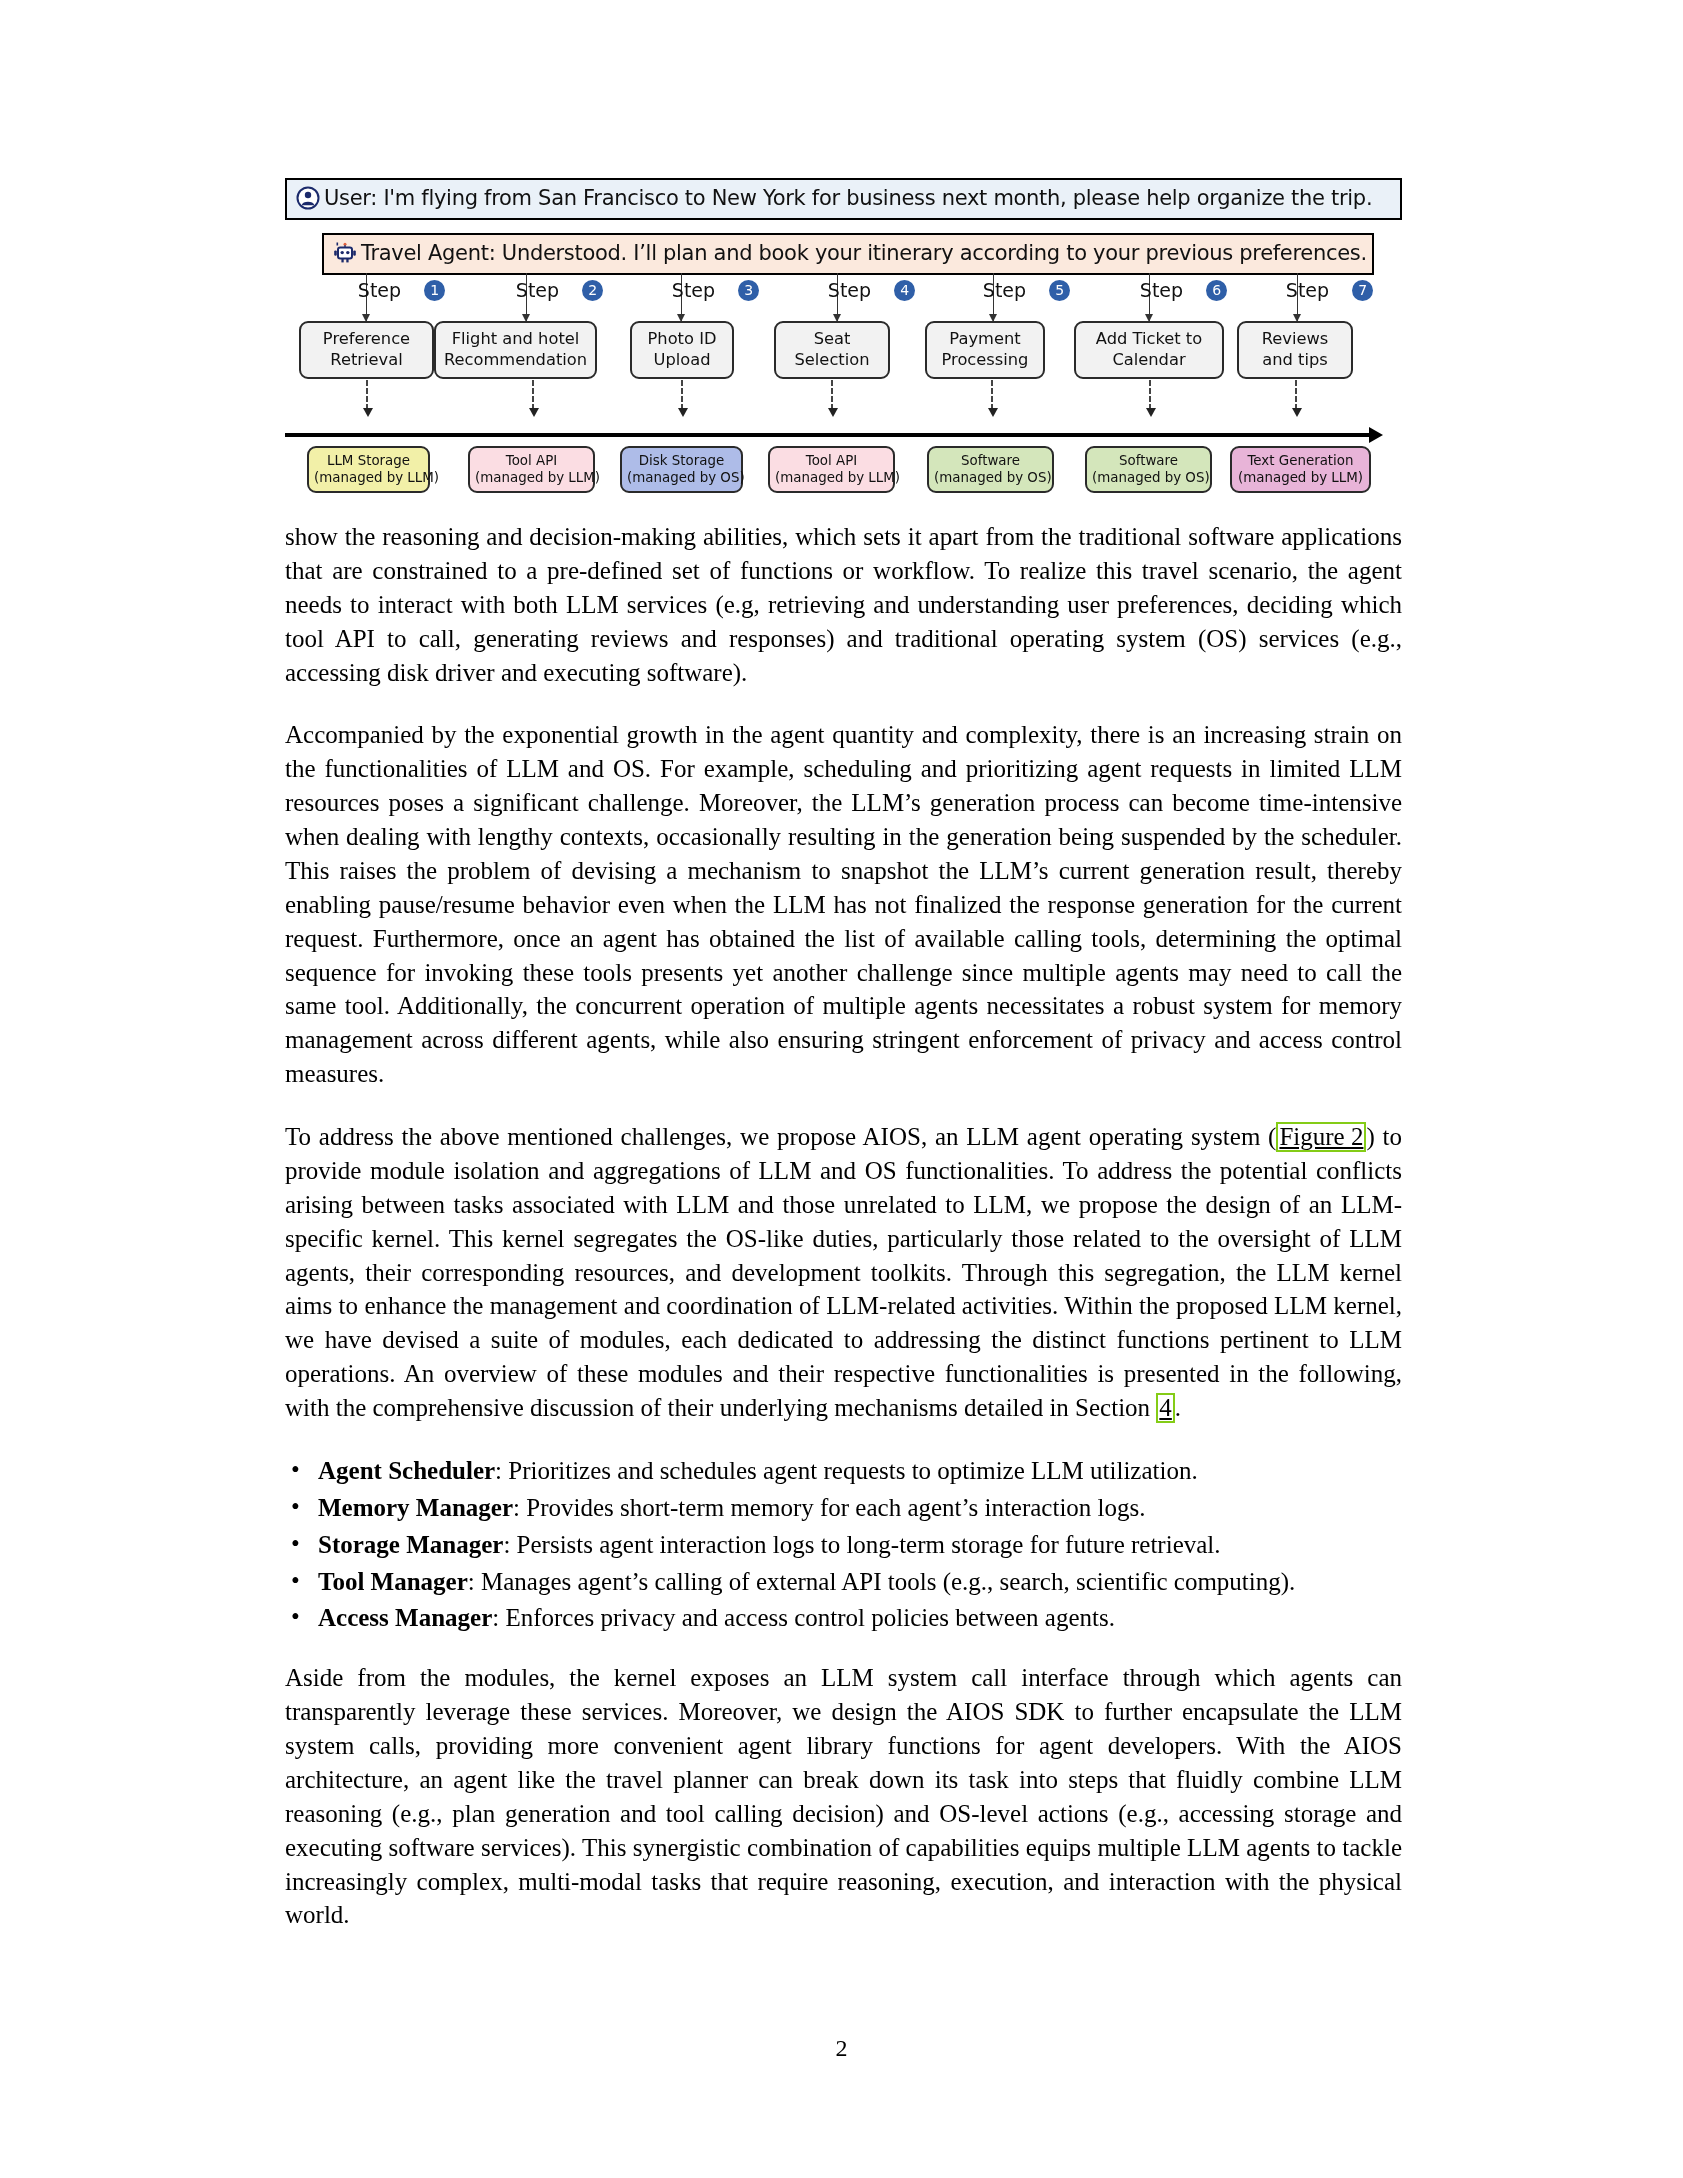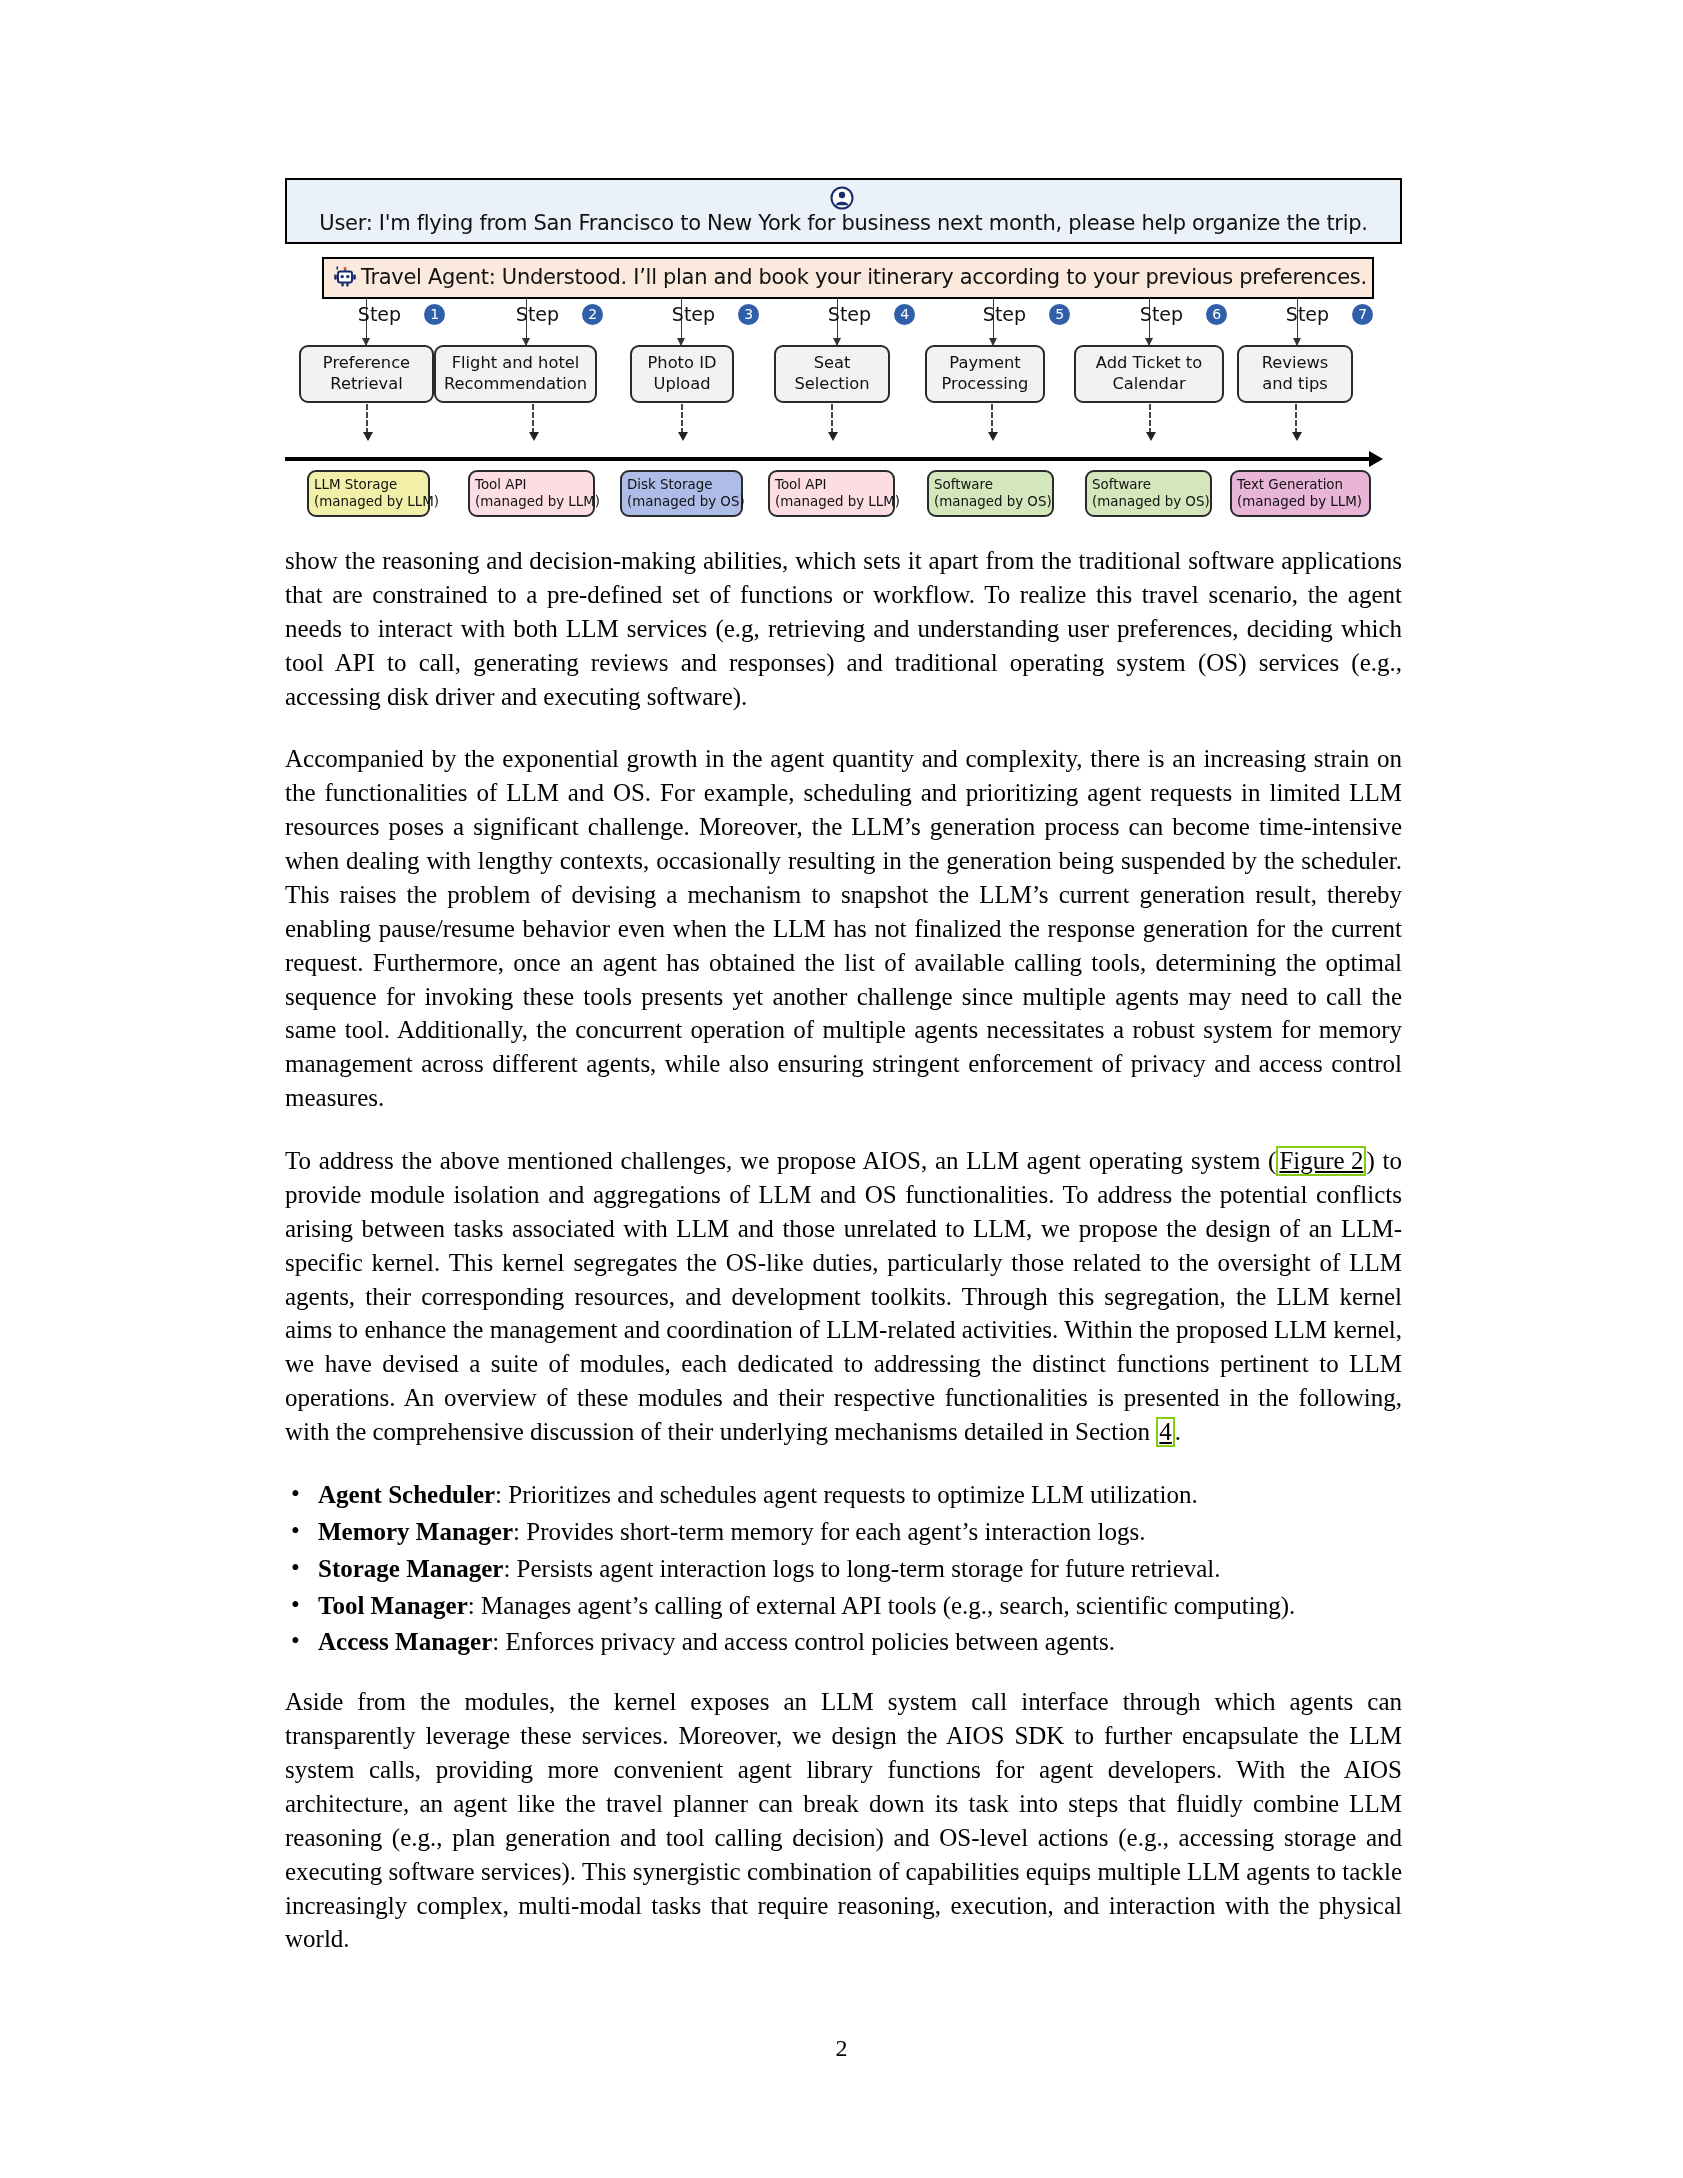--- a/index.html
+++ b/index.html
@@ -46,21 +46,20 @@
     font-size: 21px;
     letter-spacing: -0.3px;
     color: #111;
     padding: 5px 8px 7px 8px;
     white-space: nowrap;
   }
   .bubble-user {
     background: #eaf1f8;
     width: 1117px;
     margin-left: 0;
-    flex-direction: column;
   }
   .bubble-agent {
     background: #fbe9dd;
     width: 1052px;
     margin-left: 37px;
     margin-top: 13px;
   }
   .bubble-icon {
     flex: 0 0 auto;
     width: 26px;
@@ -188,21 +187,21 @@
   .res-box {
     position: absolute;
     top: 0;
     box-sizing: border-box;
     border: 2px solid #2a2a2a;
     border-radius: 9px;
     font-family: "DejaVu Sans", sans-serif;
     font-size: 13.4px;
     line-height: 1.3;
     color: #111;
-    text-align: left;
+    text-align: center;
     padding: 4px 5px;
     white-space: nowrap;
   }
 
   
   .caption {
     font-family: "Liberation Serif", serif;
     font-size: 25px;
     line-height: 1.28;
     text-align: justify;

